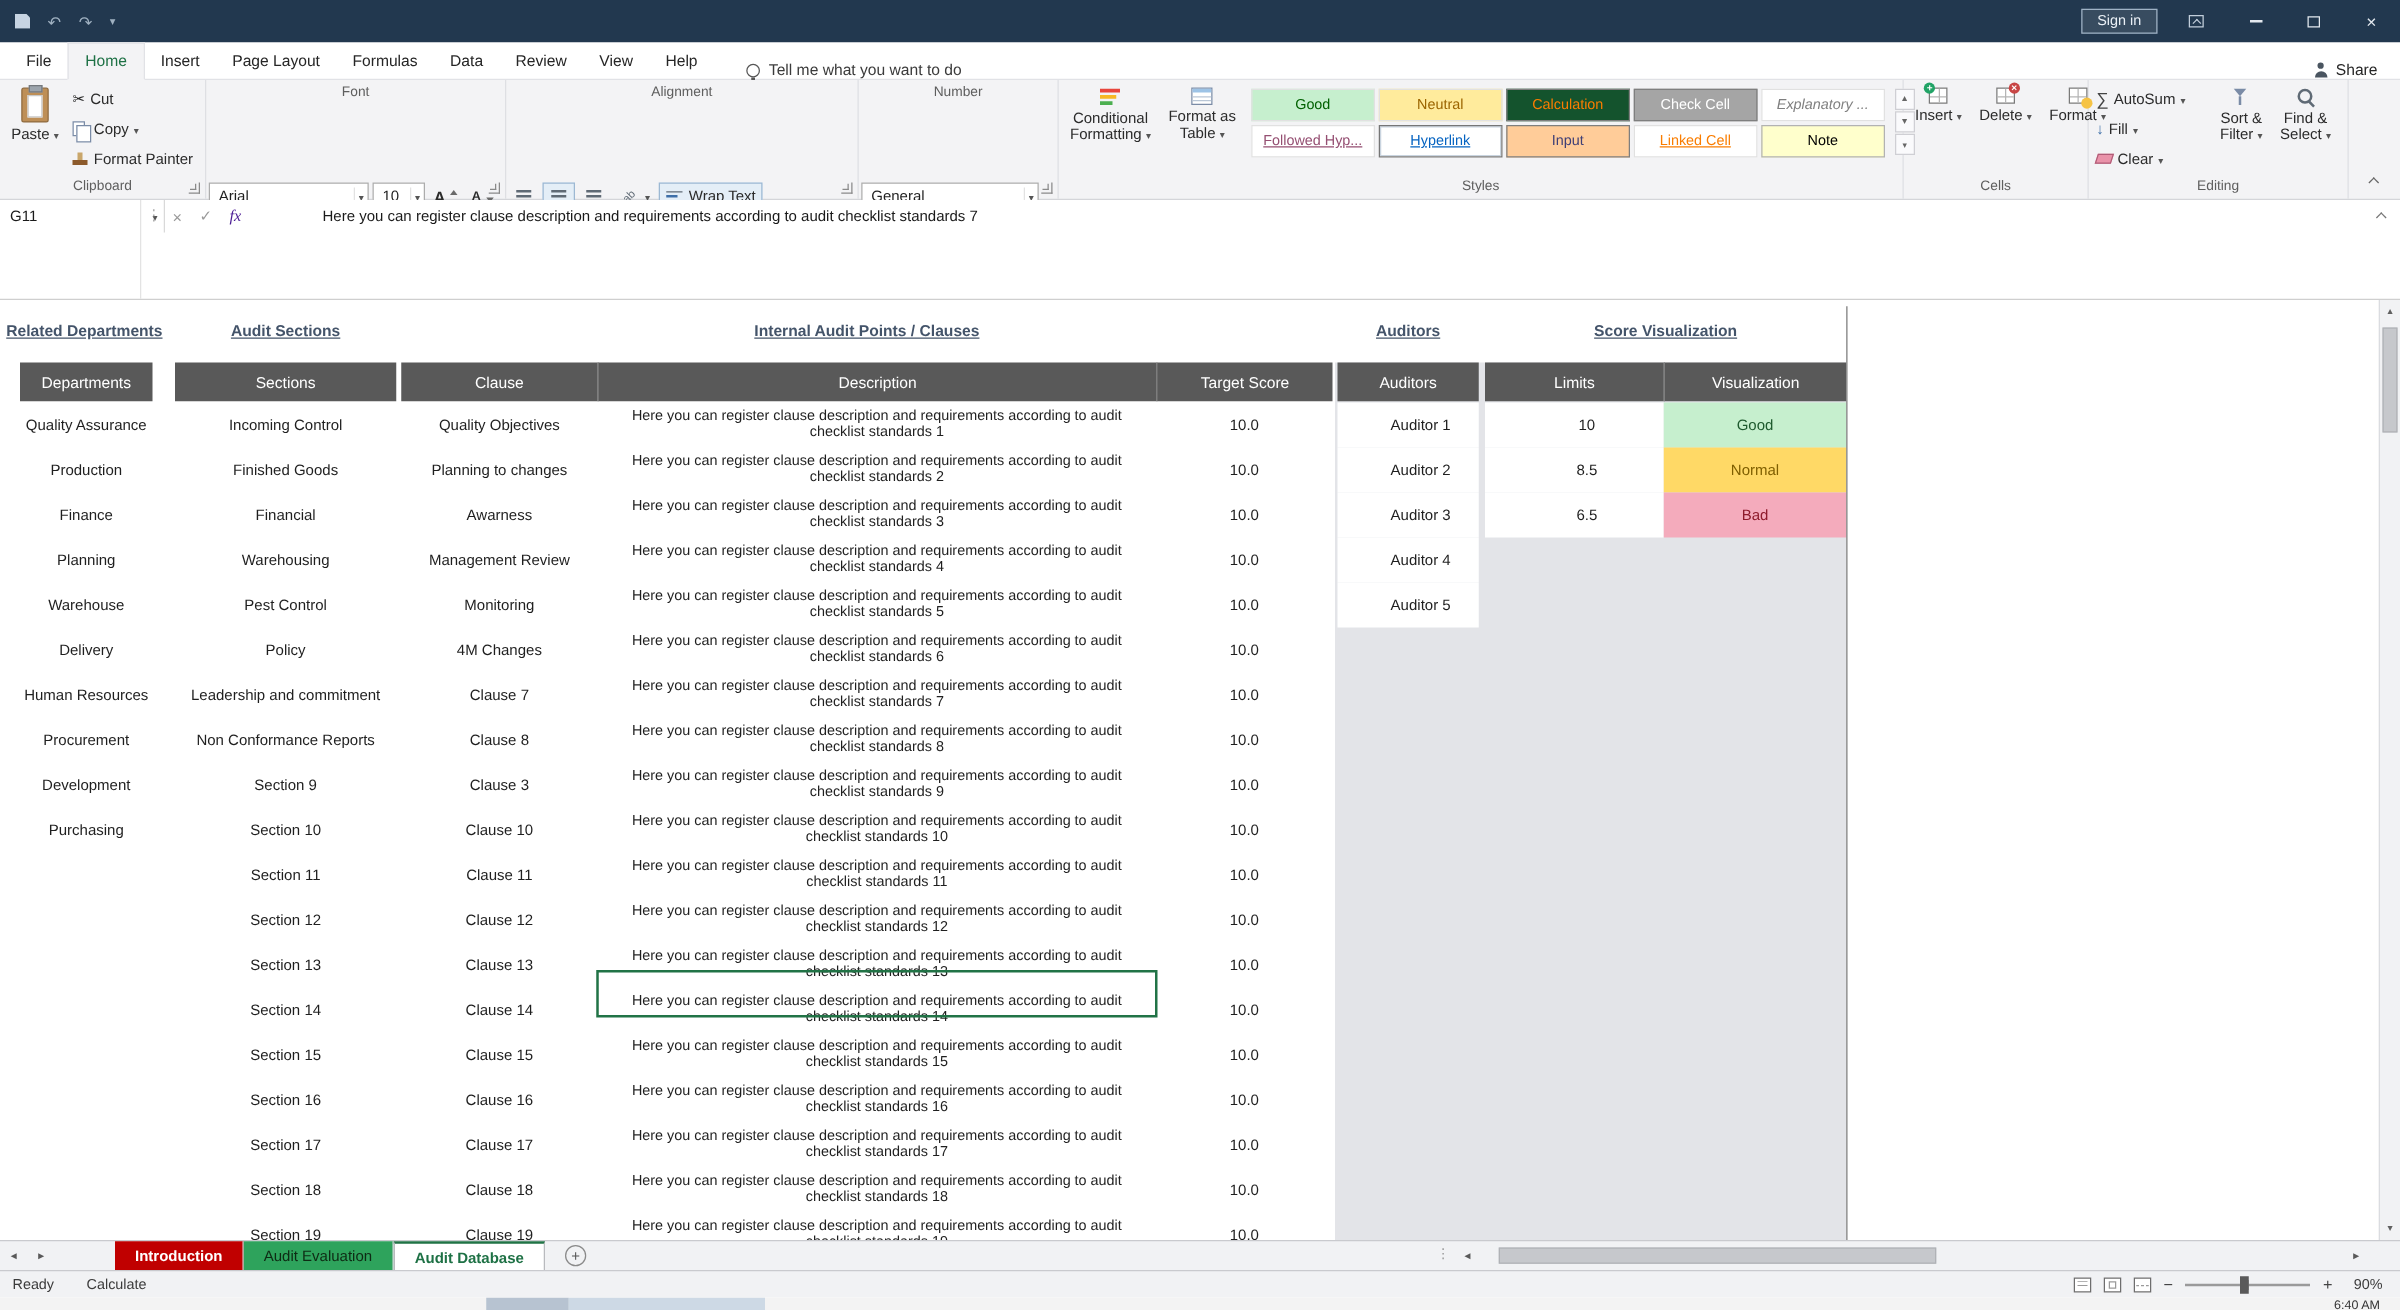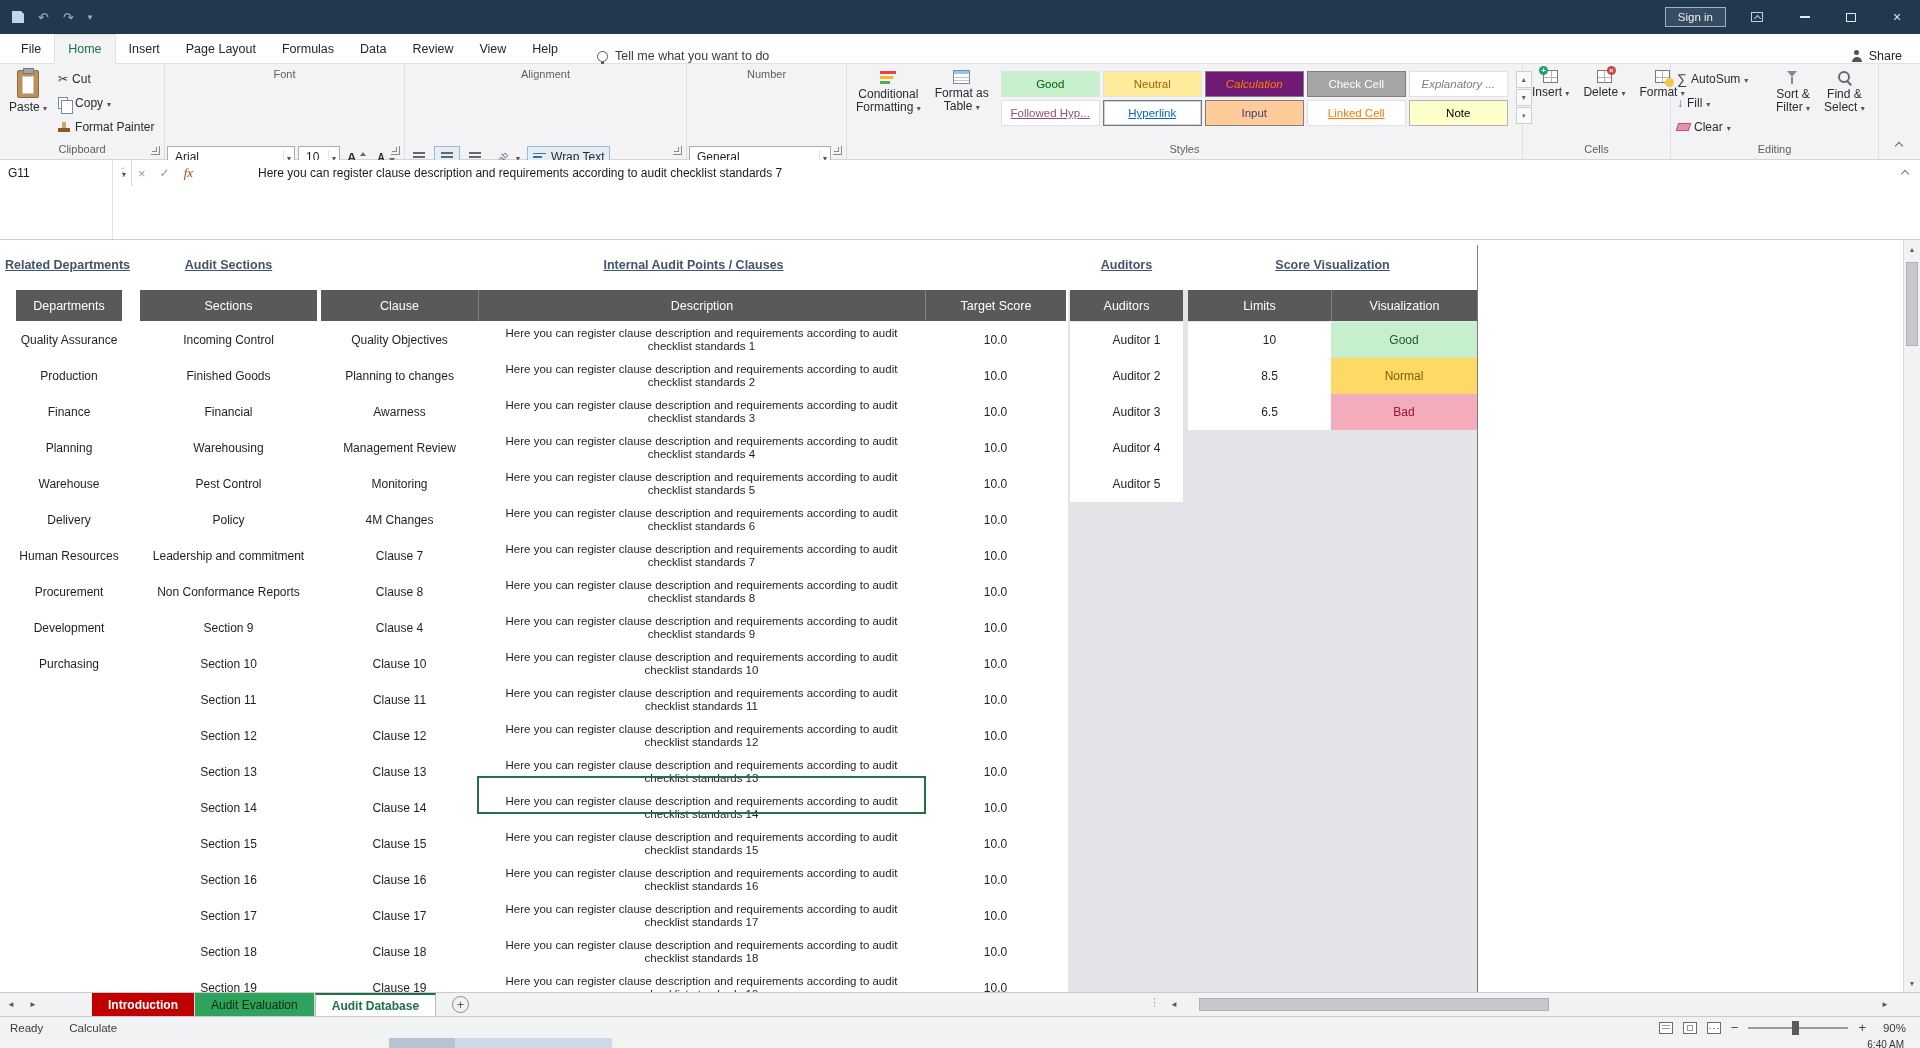--- a/index.html
+++ b/index.html
@@ -137,21 +137,21 @@
 
   
   .fbar { position:absolute; left:0; top:160px; width:100%; height:80px; background:#FFFFFF; border-bottom:1px solid #CFCFCF; }
   .namebox { position:absolute; left:0; top:0; width:132px; height:26px; border-right:1px solid #D9D9D9; display:flex; align-items:center; font-size:12px; padding-left:8px; color:#1A1A1A; }
   .namebox .cdn { margin-left:auto; padding-right:5px; }
   .fbar .vline { position:absolute; left:112px; top:0; bottom:0; width:1px; background:#E3E3E3; }
   .fgrip { position:absolute; left:117px; top:5px; font-size:12px; color:#AFAFAF; }
   .fbtns { position:absolute; left:138px; top:0; height:26px; display:flex; align-items:center; gap:14px; }
   .fbtns .fx-x { color:#999; font-size:13px; }
   .fbtns .fx-ok { color:#999; font-size:12px; }
-  .fbtns .fx { font-family:"Liberation Serif",serif; font-style:italic; font-size:13px; color:#c2410c; }
+  .fbtns .fx { font-family:"Liberation Serif",serif; font-style:italic; font-size:13px; color:#4c1d95; }
   .ftext { position:absolute; left:258px; top:0; right:40px; height:26px; line-height:26px; font-size:12px; color:#1A1A1A; white-space:nowrap; overflow:hidden; }
   .fbchev { position:absolute; right:10px; top:9px; width:10px; height:8px; }
   .fbchev::after { content:""; position:absolute; left:2px; top:2px; width:5px; height:5px; border-left:1.5px solid #777; border-top:1.5px solid #777; transform:rotate(45deg); }
 
   
   .sheet { position:absolute; left:0; top:240px; width:1903px; height:752px; background:#fff; overflow:hidden; }
   .gpanel { position:absolute; left:1068px; top:50px; width:409px; height:702px; background:#E3E4E8; }
   .tableedge { position:absolute; left:1477px; top:5px; width:1px; height:747px; background:#7B7B7B; }
   .ghdr { position:absolute; top:13px; height:24px; display:flex; align-items:center; justify-content:center; font-weight:bold; font-size:12.5px; color:#44546A; text-decoration:underline; }
   .gh0 { left:0; width:135px; } .gh1 { left:140px; width:177px; } .gh2 { left:321px; width:745px; } .gh3 { left:1070px; width:113px; } .gh4 { left:1188px; width:289px; }
@@ -463,21 +463,21 @@
             </span>
           <span class="cap"><span>Conditional</span><br><span>Formatting</span> <span class="cdn"></span></span>
         </div>
         <div class="bigv">
           <span class="ic-ft"></span>
           <span class="cap"><span>Format as</span><br><span>Table</span> <span class="cdn"></span></span>
         </div>
         <div class="chips">
             <div class="chip" style="background: rgb(198, 239, 206); color: rgb(0, 97, 0);">Good</div>
             <div class="chip" style="background: rgb(255, 235, 156); color: rgb(156, 101, 0);">Neutral</div>
-            <div class="chip bd" style="background: #701a75; color: rgb(250, 125, 0); font-style: italic;">Calculation</div>
+            <div class="chip bd" style="background: #14532d; color: rgb(250, 125, 0);">Calculation</div>
             <div class="chip bd" style="background: rgb(165, 165, 165); color: rgb(255, 255, 255);">Check Cell</div>
             <div class="chip it" style="color: rgb(127, 127, 127);">Explanatory ...</div>
             <div class="chip u" style="color: rgb(149, 79, 114);">Followed Hyp...</div>
             <div class="chip u sel" style="color: rgb(5, 99, 193);">Hyperlink</div>
             <div class="chip bd" style="background: rgb(255, 204, 153); color: rgb(63, 63, 118);">Input</div>
             <div class="chip u2" style="color: rgb(250, 125, 0);">Linked Cell</div>
             <div class="chip bd2" style="background: rgb(255, 255, 204); color: rgb(0, 0, 0);">Note</div>
           </div>
         <div class="grail">
           <span class="gr">▲</span>
@@ -615,21 +615,21 @@
       </div>
     <div class="col col-clause">
         <div class="cell">Quality Objectives</div>
         <div class="cell">Planning to changes</div>
         <div class="cell">Awarness</div>
         <div class="cell">Management Review</div>
         <div class="cell">Monitoring</div>
         <div class="cell">4M Changes</div>
         <div class="cell">Clause 7</div>
         <div class="cell">Clause 8</div>
-        <div class="cell">Clause 4</div>
+        <div class="cell">Clause 3</div>
         <div class="cell">Clause 10</div>
         <div class="cell">Clause 11</div>
         <div class="cell">Clause 12</div>
         <div class="cell">Clause 13</div>
         <div class="cell">Clause 14</div>
         <div class="cell">Clause 15</div>
         <div class="cell">Clause 16</div>
         <div class="cell">Clause 17</div>
         <div class="cell">Clause 18</div>
         <div class="cell">Clause 19</div>

